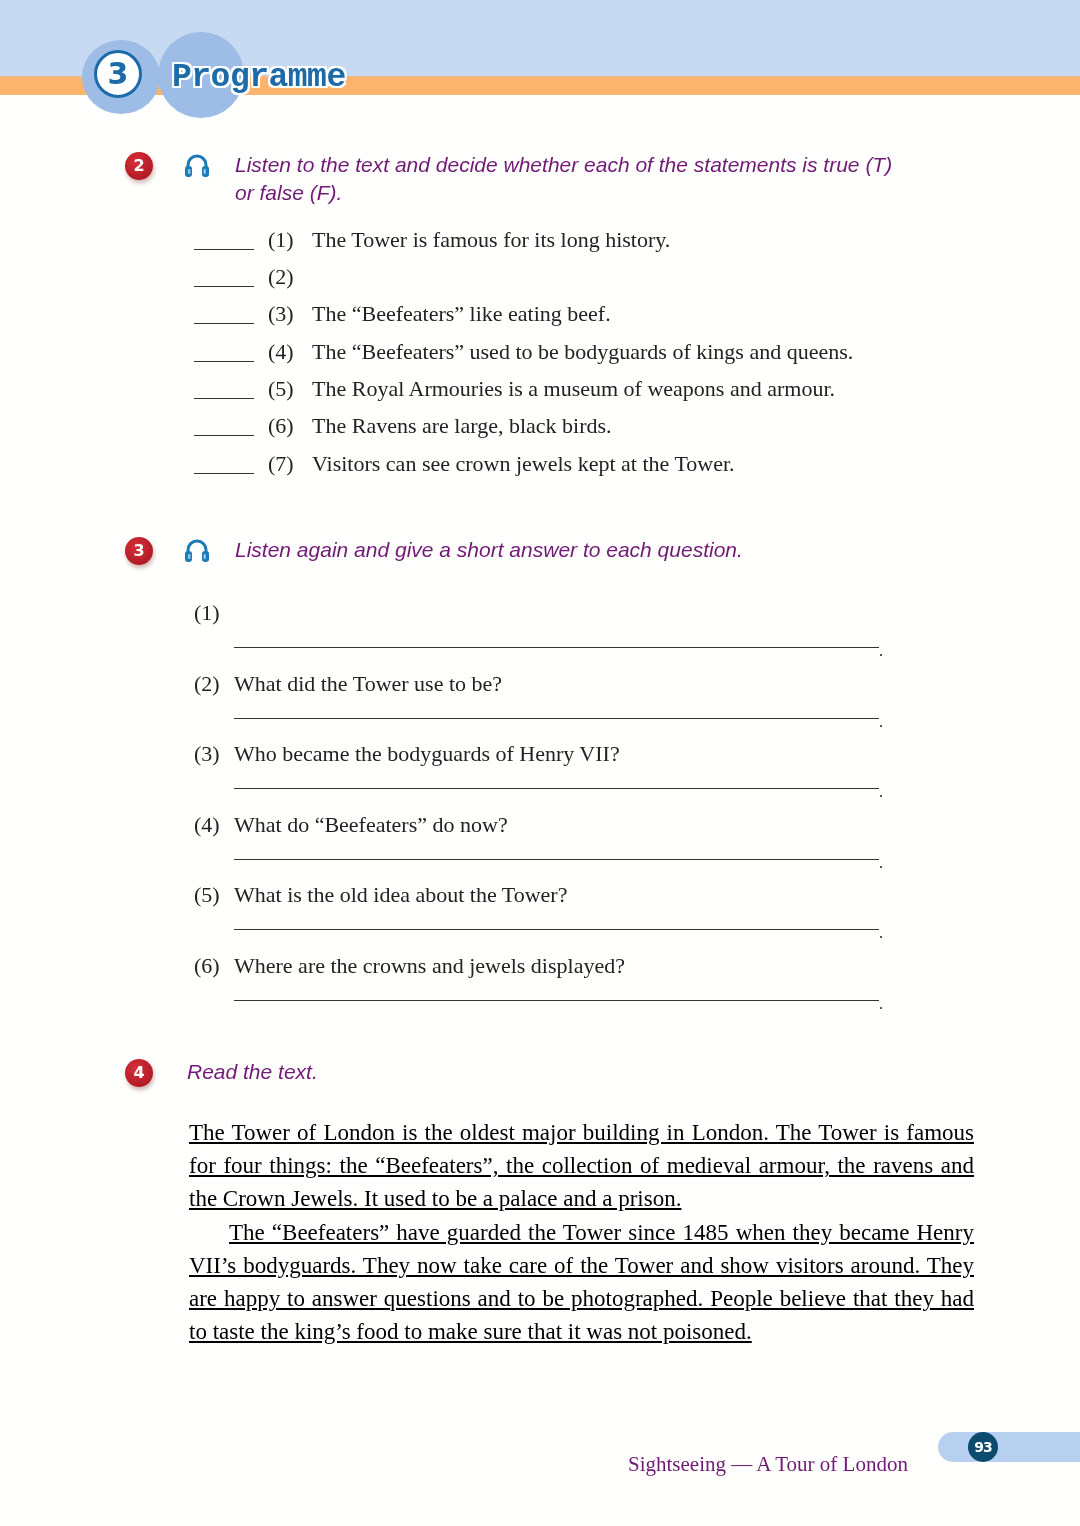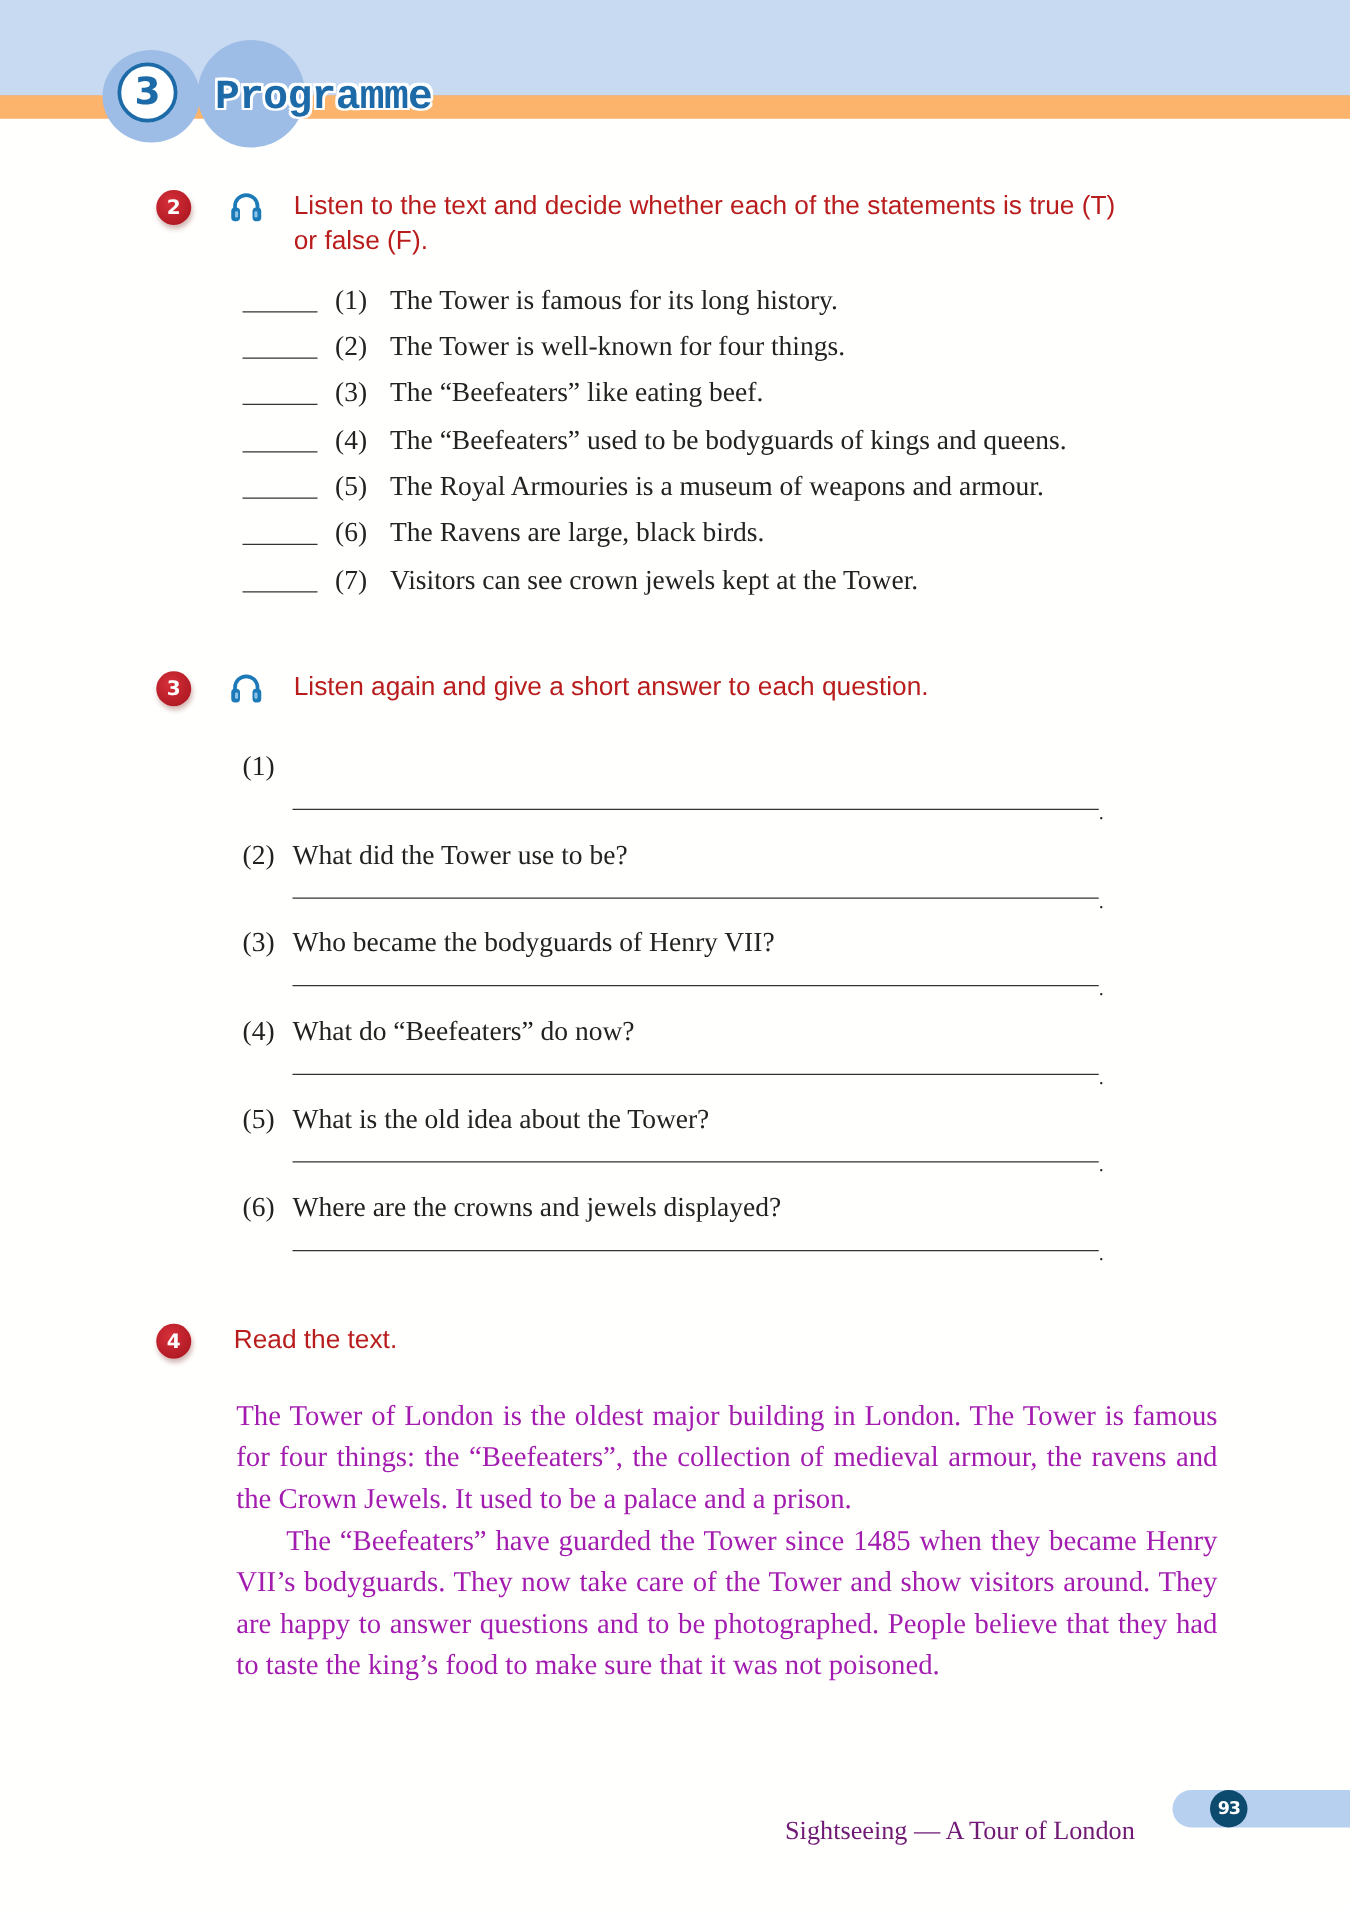--- a/index.html
+++ b/index.html
@@ -47,21 +47,21 @@
     background: radial-gradient(circle at 40% 35%, #d6303a, #a3121c);
     color: #fff; font-family: "DejaVu Sans", sans-serif; font-weight: bold;
     font-size: 16px; line-height: 28px; text-align: center;
     box-shadow: 1px 3px 4px rgba(120,40,40,0.35);
   }
   .headphone {
     position: absolute; width: 28px; height: 28px;
   }
   .instr {
     position: absolute; font-family: "Liberation Sans", sans-serif;
-    font-size: 21px; color: #b91c1c; line-height: 28px;
+    font-size: 21px; color: #701a75; line-height: 28px; font-style: italic;
   }
 
   .tf-row {
     position: absolute; left: 194px; height: 30px; width: 760px;
     font-size: 22px; line-height: 30px;
   }
   .tf-blank {
     position: absolute; left: 0; top: 24px; width: 60px; height: 0;
     border-bottom: 1.5px solid #333;
   }
@@ -78,21 +78,22 @@
     position: absolute; left: 40px; top: 49px; width: 645px; height: 0;
     border-bottom: 1.5px solid #333;
   }
   .q-dot {
     position: absolute; left: 685px; top: 38px; font-size: 16px;
   }
 
   .reading {
     position: absolute; left: 189px; top: 1116px; width: 785px;
     font-size: 23px; line-height: 33.2px; text-align: justify;
-    color: #a21caf;
+    color: #000000;
+    text-decoration: underline;
   }
   .reading p { margin: 0; }
   .reading p.indent { text-indent: 40px; }
 
   .footer-text {
     position: absolute; left: 628px; top: 1434px;
     font-size: 21px; color: #701a75; line-height: 28px; margin-top: 16px;
   }
   .footer-bar {
     position: absolute; left: 938px; top: 1432px; width: 142px; height: 30px;
@@ -128,21 +129,20 @@
 <div class="instr" style="left:235px; top:179px;">or false (F).</div>
 
 <div class="tf-row" style="top:225px;">
   <span class="tf-blank"></span>
   <span class="tf-num">(1)</span>
   <span class="tf-text">The Tower is famous for its long history.</span>
 </div>
 <div class="tf-row" style="top:262px;">
   <span class="tf-blank"></span>
   <span class="tf-num">(2)</span>
-  <span class="tf-text">The Tower is well-known for four things.</span>
 </div>
 <div class="tf-row" style="top:299px;">
   <span class="tf-blank"></span>
   <span class="tf-num">(3)</span>
   <span class="tf-text">The “Beefeaters” like eating beef.</span>
 </div>
 <div class="tf-row" style="top:337px;">
   <span class="tf-blank"></span>
   <span class="tf-num">(4)</span>
   <span class="tf-text">The “Beefeaters” used to be bodyguards of kings and queens.</span>

